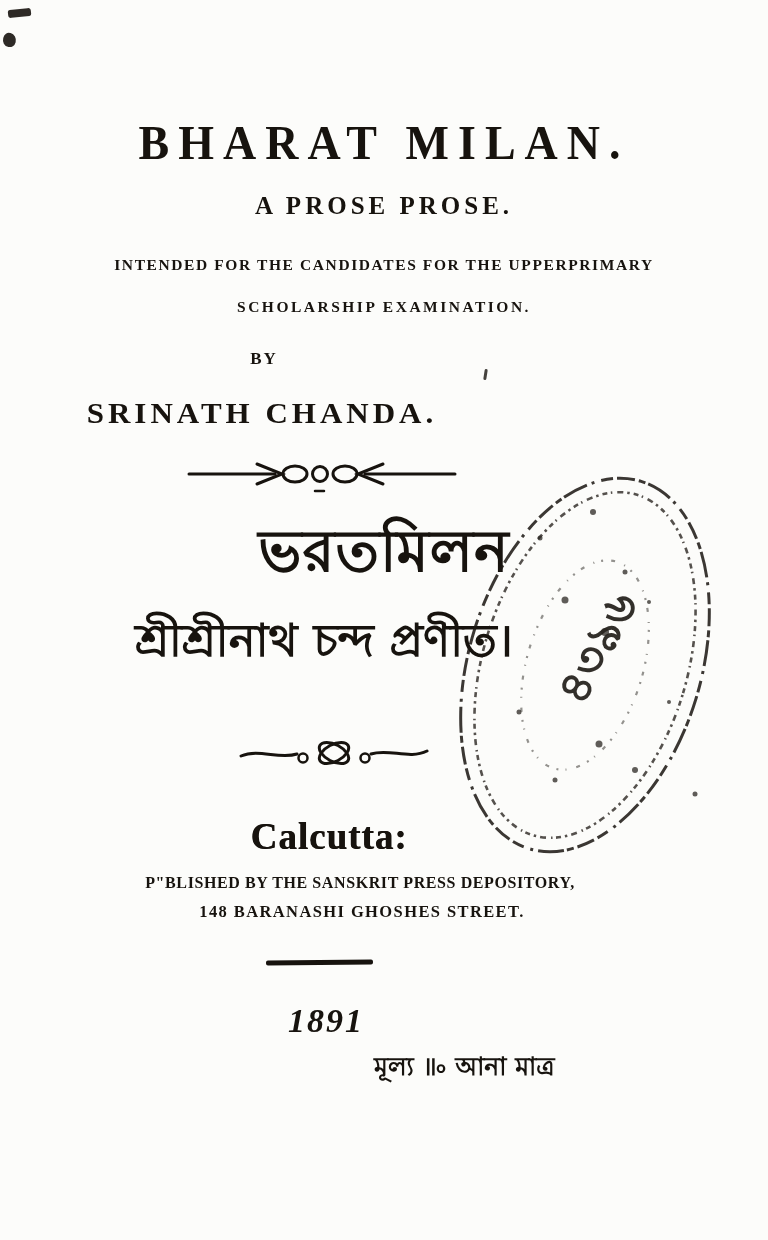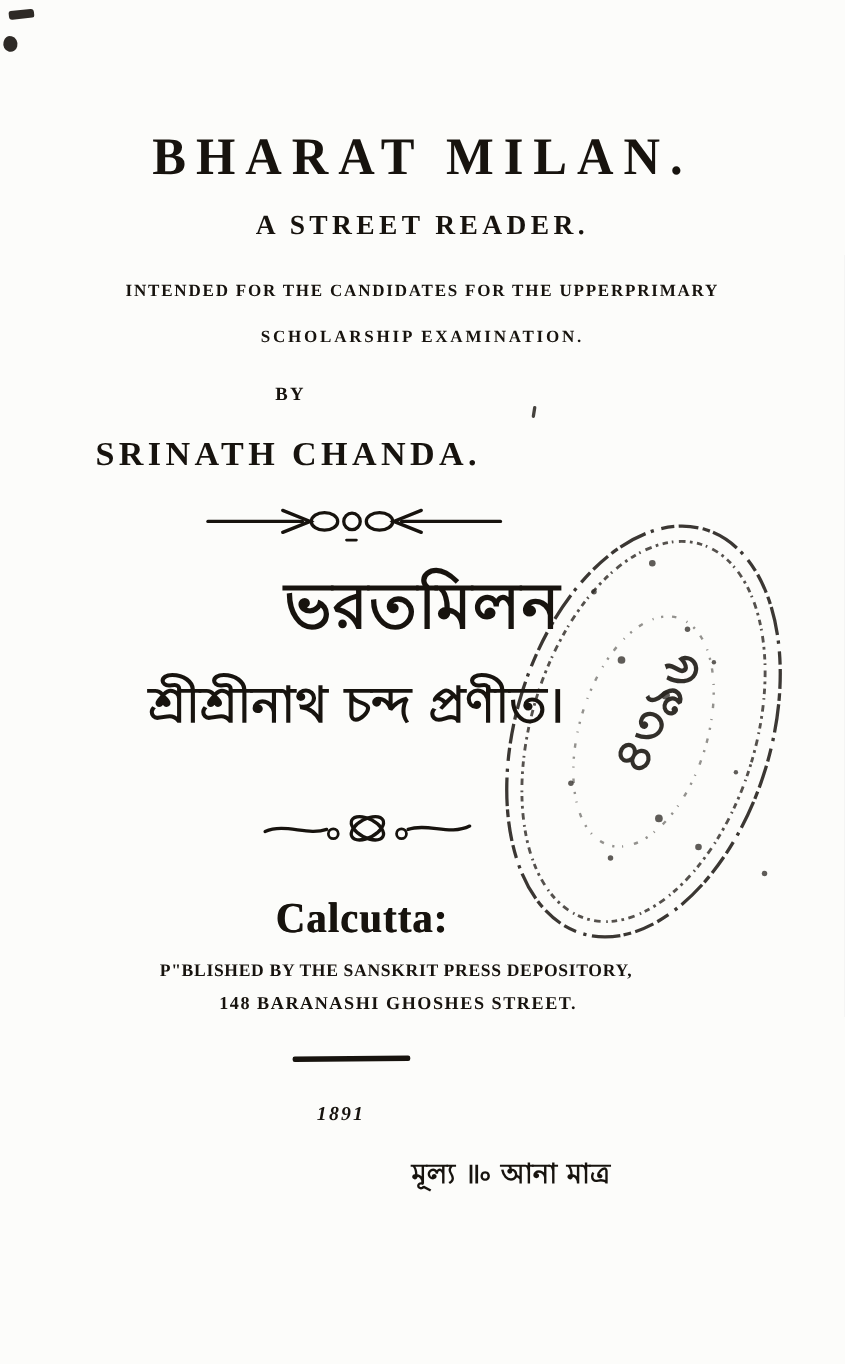--- a/index.html
+++ b/index.html
@@ -73,21 +73,21 @@
   .address{
     top:902px;left:-22px;
     font-size:16.5px;font-weight:bold;letter-spacing:1.4px;
   }
   .rule{
     left:266px;top:960px;width:107px;height:4.5px;
     background:var(--ink);border-radius:2px;transform:rotate(-0.5deg);
   }
   .year{
     left:288px;top:1002px;
-    font-size:18px;font-weight:bold;font-style:italic;letter-spacing:2px;
+    font-size:34px;font-weight:bold;font-style:italic;letter-spacing:2px;
   }
   .price{
     left:374px;top:1052px;
     font-size:25px;line-height:1.2;
   }
   .corner-mark1{
     left:8px;top:9px;width:23px;height:8px;background:var(--ink);
     border-radius:2px 3px 2px 3px;transform:rotate(-6deg);opacity:.9;
   }
   .corner-mark2{
@@ -102,21 +102,21 @@
 </head>
 <body>
 
 <div id="page">
 
   <div class="abs corner-mark1"></div>
   <div class="abs corner-mark2"></div>
 
   <div class="abs ctr title">BHARAT MILAN.</div>
 
-  <div class="abs ctr subtitle">A STREET READER.</div>
+  <div class="abs ctr subtitle">A PROSE PROSE.</div>
 
   <div class="abs ctr intended2">SCHOLARSHIP EXAMINATION.</div>
   <div class="abs ctr intended1">INTENDED FOR THE CANDIDATES FOR THE UPPERPRIMARY</div>
 
   <div class="abs ctr by" style="left:-120px;">BY</div>
   <div class="abs tick"></div>
 
   <div class="abs ctr author" style="left:-122px;">SRINATH CHANDA.</div>
 
   <svg class="abs orn1" width="270" height="40" viewBox="0 0 270 40">

